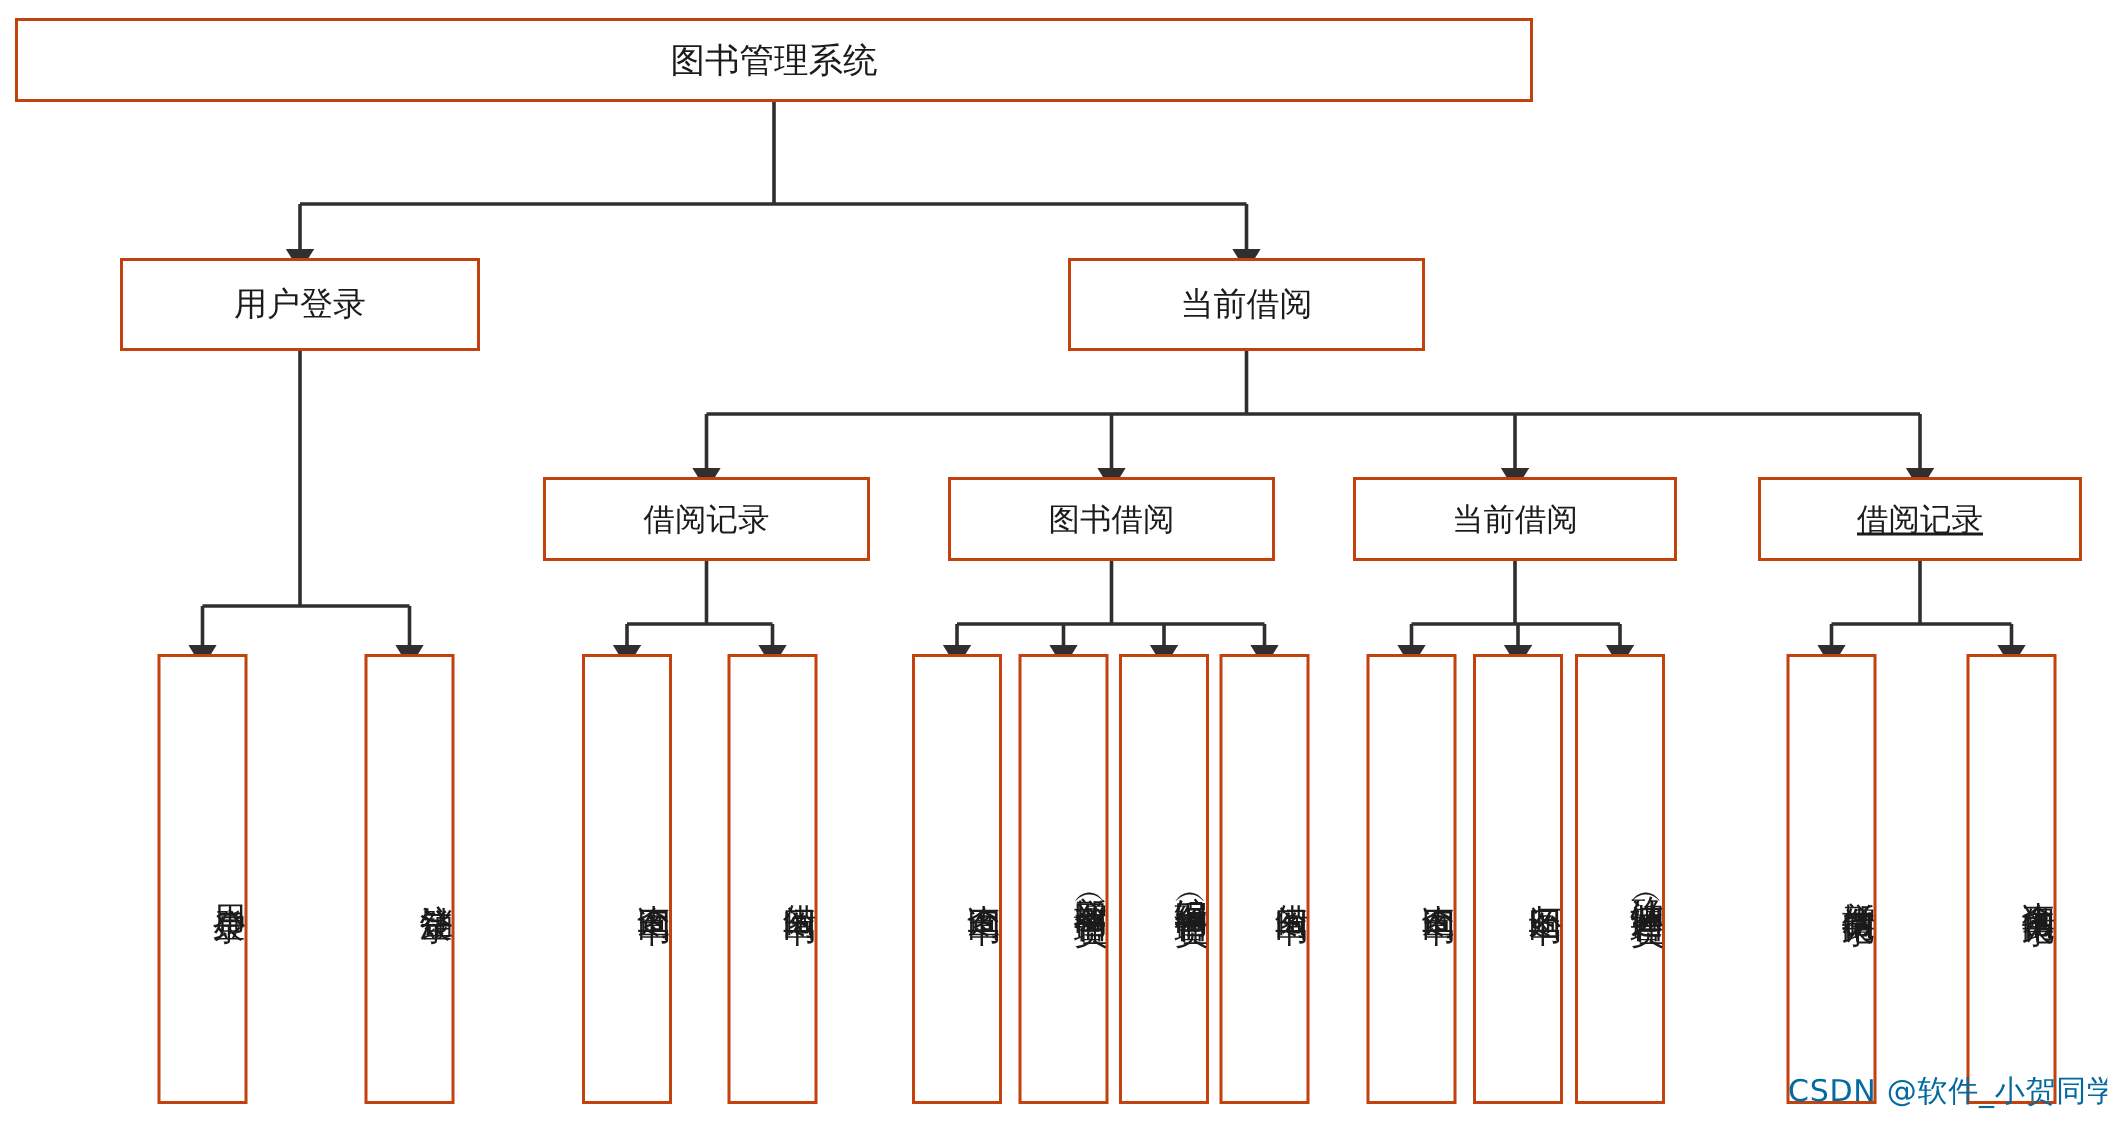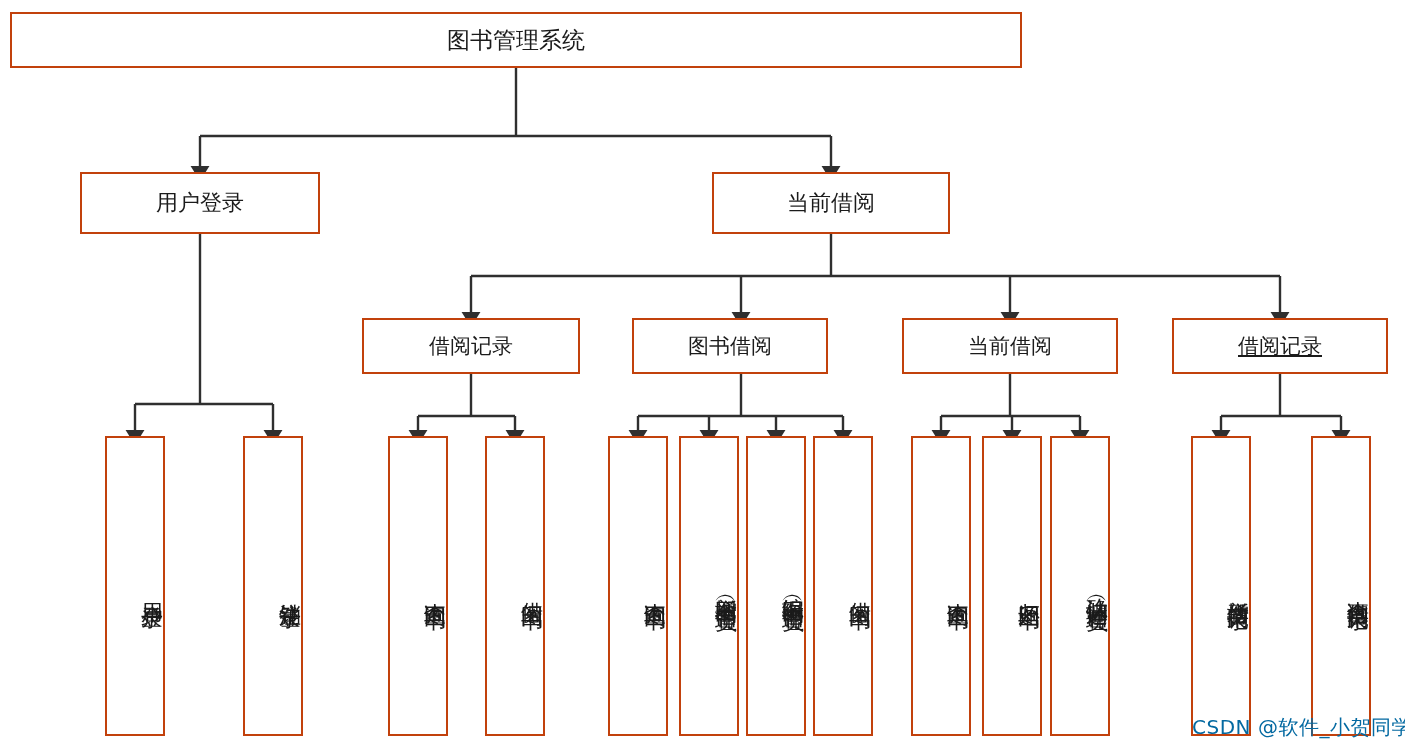--- a/index.html
+++ b/index.html
@@ -121,21 +121,21 @@
       </div>
       <div class="node l2" style="left: 80px; top: 172px; width: 240px; height: 62px;">
         <span class="lbl">用户登录</span>
       </div>
       <div class="node l2" style="left: 712px; top: 172px; width: 238px; height: 62px;">
         <span class="lbl">当前借阅</span>
       </div>
       <div class="node l3" style="left: 362px; top: 318px; width: 218px; height: 56px;">
         <span class="lbl">借阅记录</span>
       </div>
-      <div class="node l3" style="left: 632px; top: 318px; width: 196px; height: 56px;">
+      <div class="node l3" style="left: 632px; top: 318px; width: 218px; height: 56px;">
         <span class="lbl">图书借阅</span>
       </div>
       <div class="node l3" style="left: 902px; top: 318px; width: 216px; height: 56px;">
         <span class="lbl">当前借阅</span>
       </div>
       <div class="node l3" style="left: 1172px; top: 318px; width: 216px; height: 56px; text-decoration: underline;">
         <span class="lbl">借阅记录</span>
       </div>
       <div class="node leaf" style="left: 105px; top: 436px; width: 60px; height: 300px;">
         <span class="lbl">用户登录</span>

